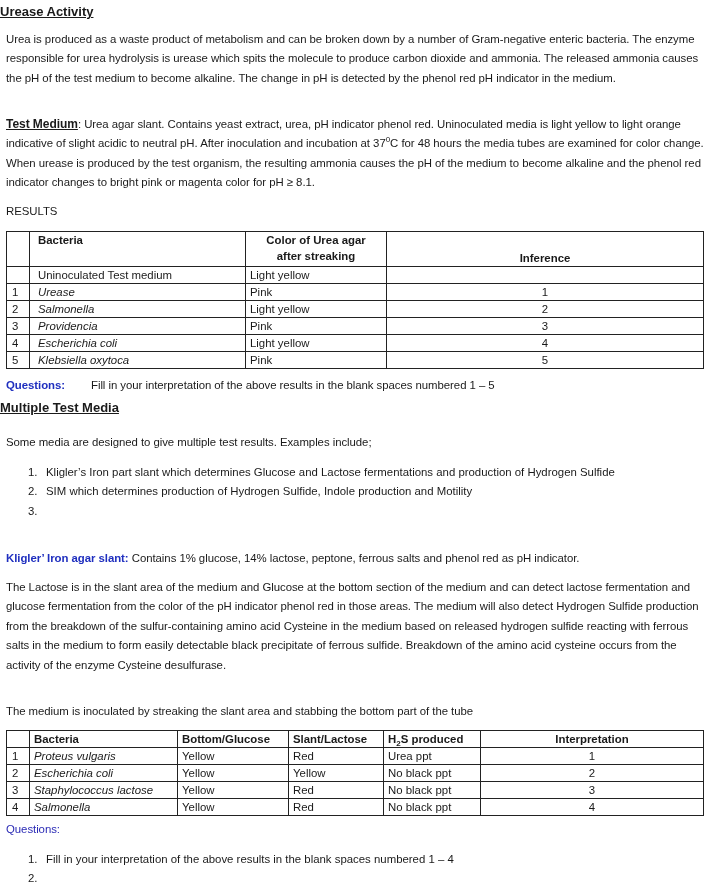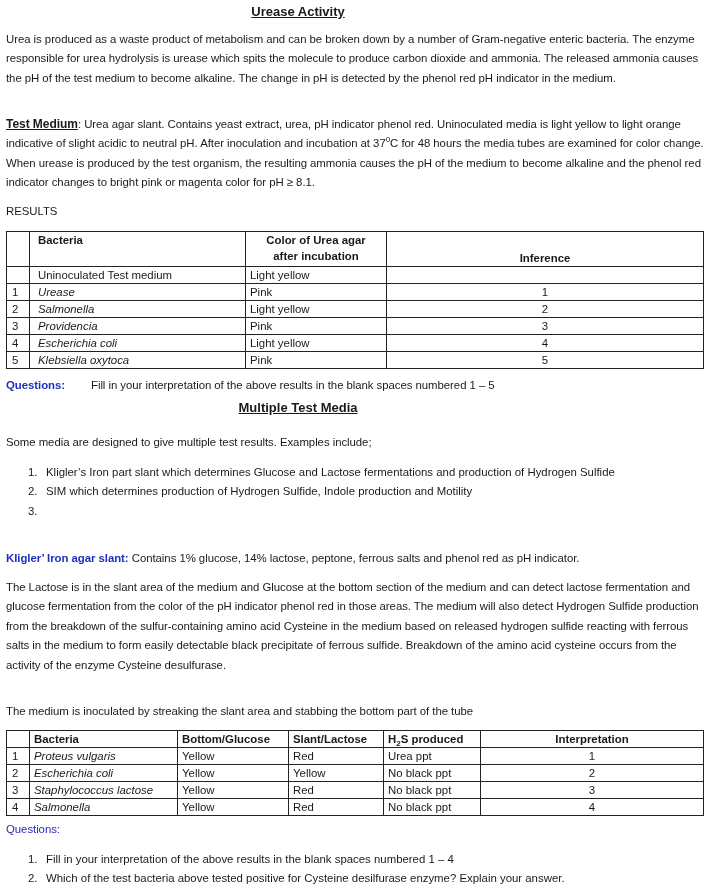--- a/index.html
+++ b/index.html
@@ -2,21 +2,21 @@
 <html><head>
   <meta charset="utf-8">
   <style>
     html, body { margin: 0; padding: 0; background: #ffffff; }
     body {
       width: 708px; height: 889px; overflow: hidden; position: relative;
       font-family: "Liberation Sans", sans-serif; color: #1a1a1a;
     }
     .page { position: absolute; left: 0; top: 0; width: 708px; }
     .heading {
-      position: absolute; left: 0; width: 596px; text-align: center;
+      position: absolute; left: 0; width: 596px; text-align: left;
       font-size: 13px; font-weight: bold; text-decoration: underline;
     }
     .para {
       position: absolute; left: 6px; width: 700px;
       font-size: 11.4px; line-height: 19.4px; letter-spacing: -0.05px;
     }
     .bold-u { font-weight: bold; text-decoration: underline; font-size: 12px; }
     .blue-label { color: #1f2fbf; font-weight: bold; }
     .q-label { color: #2a2ab5; }
     sup, sub { font-size: 8px; line-height: 0; }
@@ -50,21 +50,21 @@
 
   <div class="para" style="top:115px;"><span class="bold-u">Test Medium</span><span>: Urea agar slant. Contains yeast extract, urea, pH indicator phenol red. Uninoculated media is light yellow to light orange indicative of slight acidic to neutral pH.  After inoculation and incubation at 37</span><sup>0</sup><span>C for 48 hours the media tubes are examined for color change. When urease is produced by the test organism, the resulting ammonia causes the pH of the medium to become alkaline and the phenol red indicator changes to bright pink or magenta color for pH ≥ 8.1.</span></div>
 
   <div class="para" style="top:202px;">RESULTS</div>
 
   <table style="left:6px; top:231px; width:698px;">
     <tbody>
         <tr>
       <th class="numcol" style="height:34px;"></th>
       <th style="width:203px; padding-left:8px;">Bacteria</th>
-      <th class="center" style="width:132px;"><span>Color of Urea agar</span><br><span>after incubation</span></th>
+      <th class="center" style="width:132px;"><span>Color of Urea agar</span><br><span>after streaking</span></th>
       <th class="center" style="vertical-align:bottom;">Inference</th>
     </tr>
     <tr>
       <td class="numcol"></td>
       <td style="padding-left:8px;">Uninoculated Test medium</td>
       <td>Light yellow</td>
       <td class="center"></td>
     </tr>
     <tr>
       <td class="numcol">1</td>
@@ -159,16 +159,16 @@
       <td>No black ppt</td>
       <td class="center">4</td>
     </tr>
   </tbody>
     </table>
 
   <div class="para q-label" style="top:820px;">Questions:</div>
 
   <ol style="top:850px; width:660px;">
     <li><span class="num">1.</span><span>Fill in your interpretation of the above results in the blank spaces numbered 1 – 4</span></li>
-    <li><span class="num">2.</span><span>Which of the test bacteria above tested positive for Cysteine desilfurase enzyme? Explain your answer.</span></li>
+    <li><span class="num">2.</span></li>
   </ol>
 
 </div>
 
 </body></html>

